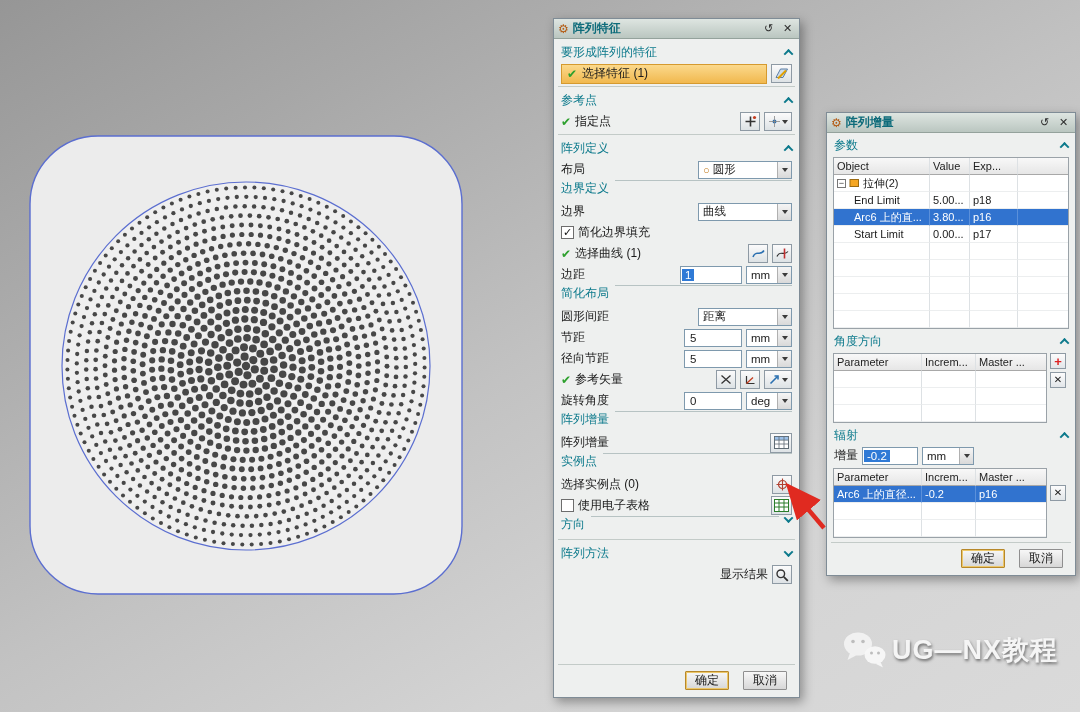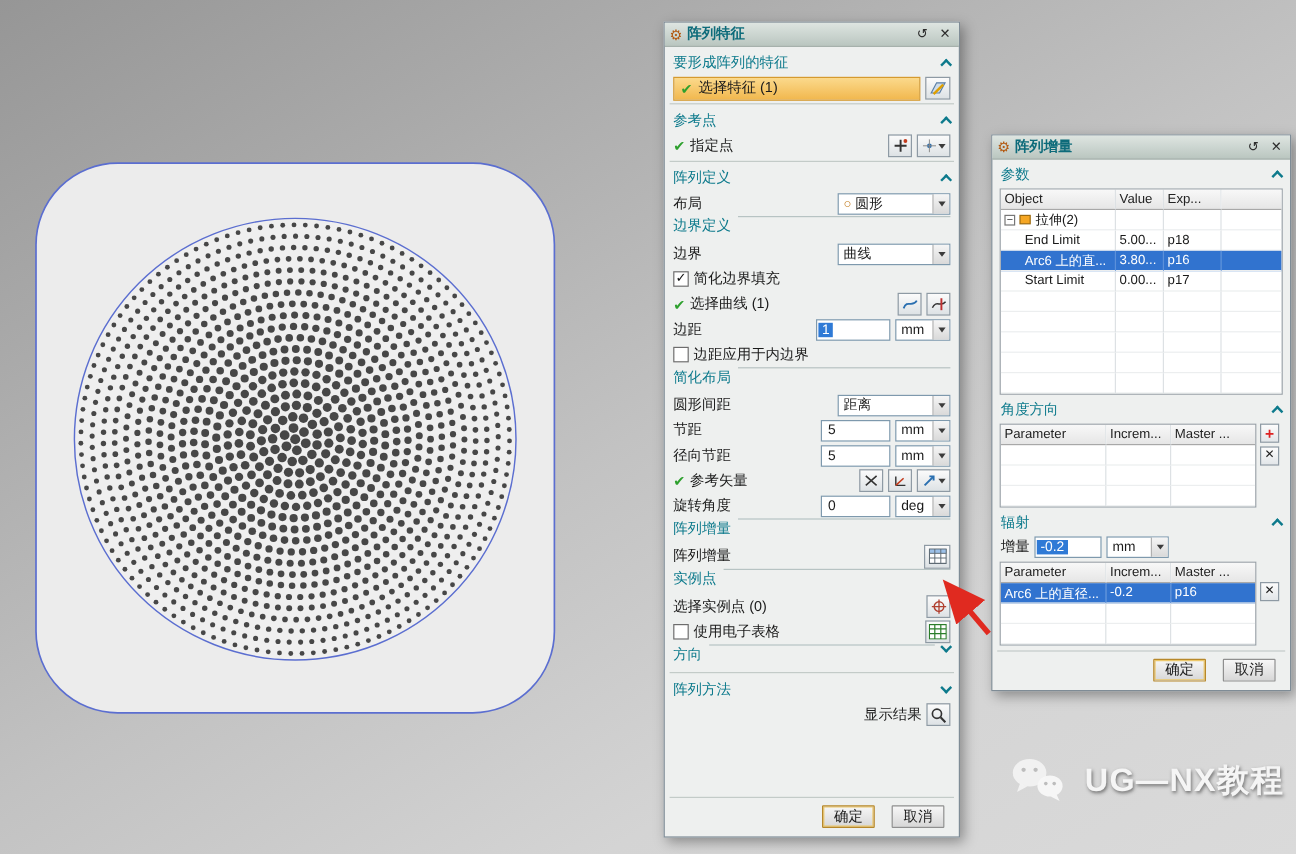--- a/index.html
+++ b/index.html
@@ -72,21 +72,21 @@
   .indent { padding-left:20px; }
   .minusbox { width:9px; height:9px; border:1px solid #777; background:#fff; display:flex; align-items:center;
               justify-content:center; font-size:9px; line-height:1; color:#333; flex:0 0 auto; }
   .gutter { width:22px; display:flex; flex-direction:column; align-items:center; gap:3px; }
   .sq-btn { width:16px; height:16px; border:1px solid #8e9aa4; background:linear-gradient(#fcfcfc,#e2e6e9);
             display:flex; align-items:center; justify-content:center; font-size:10px; line-height:1; }
   .sq-btn .redplus { color:#d22; font-weight:bold; font-size:13px; }
 
   
   .red-arrow { position:absolute; pointer-events:none; }
-  .watermark { position:absolute; left:842px; top:630px; display:flex; align-items:center; gap:16px; }
+  .watermark { position:absolute; left:842px; top:630px; display:flex; align-items:center; gap:4px; }
   .wm-text { font-size:27px; font-weight:bold; color:#f5f5f5; letter-spacing:1px;
              text-shadow:1px 2px 3px rgba(60,60,60,.65); white-space:nowrap; }
 </style>
 </head>
 <body>
 
 <div class="stage">
 
   <svg id="preview-svg" width="1080" height="712">
       <rect x="30" y="136" width="432" height="458" rx="68" fill="#ececec" stroke="#5b6ed0" stroke-width="1.4"></rect>
@@ -1416,24 +1416,20 @@
         <span class="dd" style="width:46px">
           <span class="dd-val">
               <span>mm</span>
             </span>
           <span class="dd-arr">
               <span class="tri"></span>
             </span>
         </span>
       </div>
 
-      <div class="row">
-        <span class="cb"></span>
-        <span class="lbl">边距应用于内边界</span>
-      </div>
 
       <div class="sub">
         <span class="sec-lbl">简化布局</span>
         <span class="subline"></span>
       </div>
 
       <div class="row">
         <span class="lbl">圆形间距</span>
         <span class="flexfill"></span>
         <span class="dd" style="width:94px">

